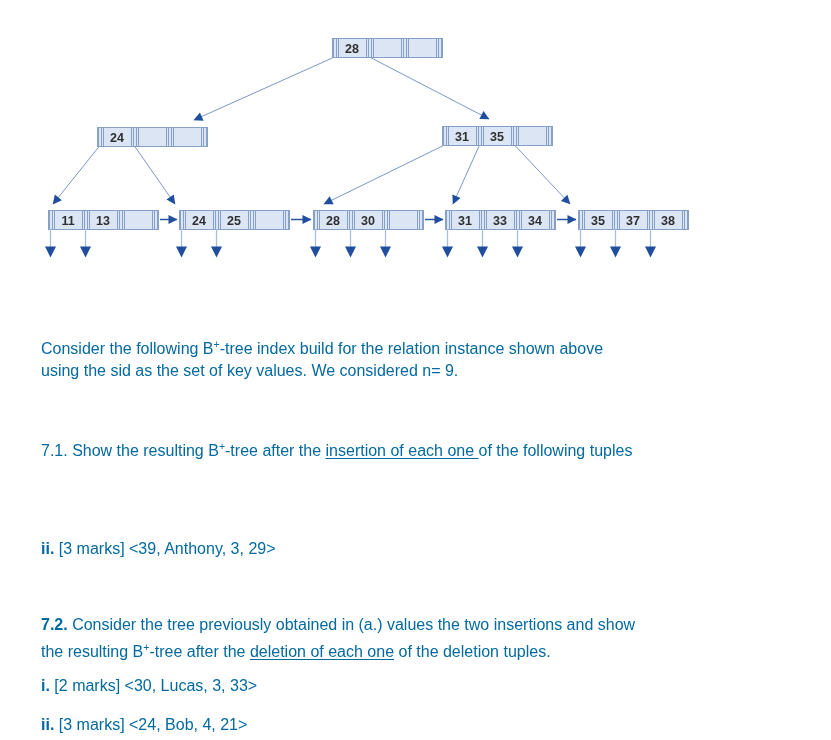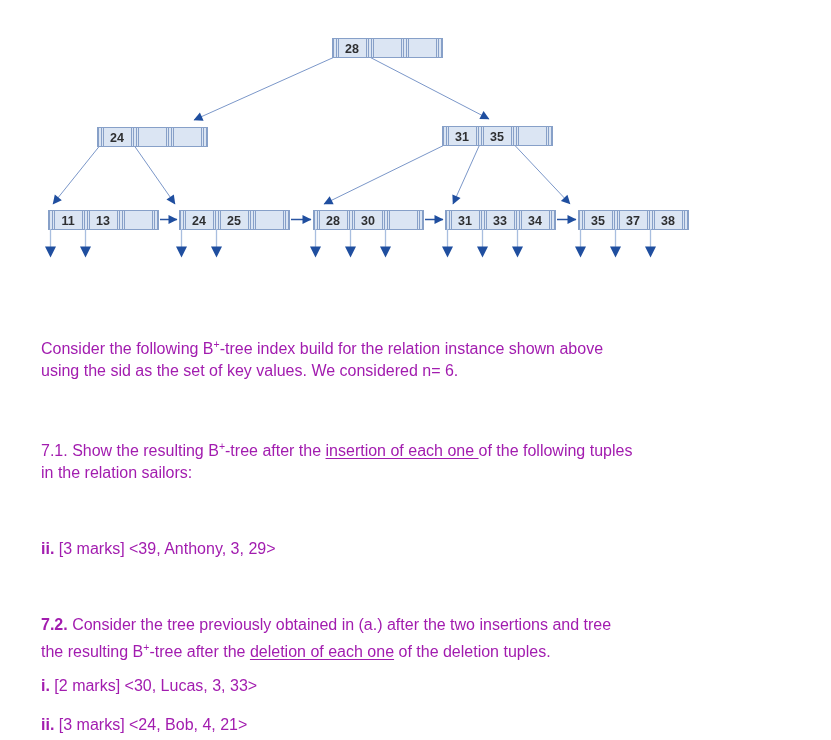--- a/index.html
+++ b/index.html
@@ -1,19 +1,19 @@
 <!DOCTYPE html>
 <html><head>
 <meta charset="utf-8">
 <style>
   html,body{margin:0;padding:0;background:#ffffff;}
   body{width:831px;height:740px;font-family:"Liberation Sans",sans-serif;}
   .page{position:relative;width:831px;height:740px;overflow:hidden;background:#fff;}
   .diagram-wrap{position:absolute;left:0;top:0;width:831px;height:290px;}
-  .para{position:absolute;left:41px;width:745px;color:#a21caf;font-size:16px;line-height:22px;letter-spacing:0;}
+  .para{position:absolute;left:41px;width:745px;color:#0369a1;font-size:16px;line-height:22px;letter-spacing:0;}
   .para.wide-lh{line-height:27px;}
   .para sup{font-size:10.5px;line-height:0;}
   .u{text-decoration:underline;text-underline-offset:2px;margin-top:24px;}
   svg text{font-family:"Liberation Sans",sans-serif;font-weight:bold;}
 </style>
 </head>
 <body>
 
 <div class="page">
 
@@ -143,20 +143,20 @@
           <line x1="615.5" y1="229" x2="615.5" y2="247" stroke="#a8bedf" stroke-width="1.3" marker-end="url(#ahd)"></line>
           <line x1="650.5" y1="229" x2="650.5" y2="247" stroke="#a8bedf" stroke-width="1.3" marker-end="url(#ahd)"></line>
         </g>
         <line x1="160" y1="219.5" x2="177" y2="219.5" stroke="#2a55a2" stroke-width="1.5" marker-end="url(#ah)"></line>
         <line x1="291" y1="219.5" x2="311" y2="219.5" stroke="#2a55a2" stroke-width="1.5" marker-end="url(#ah)"></line>
         <line x1="425" y1="219.5" x2="443" y2="219.5" stroke="#2a55a2" stroke-width="1.5" marker-end="url(#ah)"></line>
         <line x1="557" y1="219.5" x2="576" y2="219.5" stroke="#2a55a2" stroke-width="1.5" marker-end="url(#ah)"></line>
       </svg>
   </div>
 
-  <p class="para" style="top:322px"><span>Consider the following B</span><sup>+</sup><span>-tree index build for the relation instance shown above</span><br><span>using the sid as the set of key values. We considered n= 6.</span></p>
-  <p class="para" style="top:424px"><span style="font-weight: 400;">7.1.</span><span> Show the resulting B</span><sup>+</sup><span>-tree after the </span><span class="u">insertion of each one </span><span>of the following tuples</span><br><span>in the relation sailors:</span></p>
+  <p class="para" style="top:322px"><span>Consider the following B</span><sup>+</sup><span>-tree index build for the relation instance shown above</span><br><span>using the sid as the set of key values. We considered n= 9.</span></p>
+  <p class="para" style="top:424px"><span style="font-weight: 400;">7.1.</span><span> Show the resulting B</span><sup>+</sup><span>-tree after the </span><span class="u">insertion of each one </span><span>of the following tuples</span><br></p>
   <p class="para" style="top:522px"><span style="font-weight: 700;">ii.</span><span> [3 marks] &lt;39, Anthony, 3, 29&gt;</span></p>
-  <p class="para wide-lh" style="top:595px"><span style="font-weight: 700; text-align: center;">7.2.</span><span> Consider the tree previously obtained in (a.) after the two insertions and tree</span><br><span>the resulting B</span><sup>+</sup><span>-tree after the </span><span class="u">deletion of each one</span><span> of the deletion tuples.</span></p>
+  <p class="para wide-lh" style="top:595px"><span style="font-weight: 700; text-align: center;">7.2.</span><span> Consider the tree previously obtained in (a.) values the two insertions and show</span><br><span>the resulting B</span><sup>+</sup><span>-tree after the </span><span class="u">deletion of each one</span><span> of the deletion tuples.</span></p>
   <p class="para" style="top:659px"><span style="font-weight: 700;">i.</span><span> [2 marks] &lt;30, Lucas, 3, 33&gt;</span></p>
   <p class="para" style="top:698px"><span style="font-weight: 700;">ii.</span><span> [3 marks] &lt;24, Bob, 4, 21&gt;</span></p>
 
 </div>
 
 </body></html>

